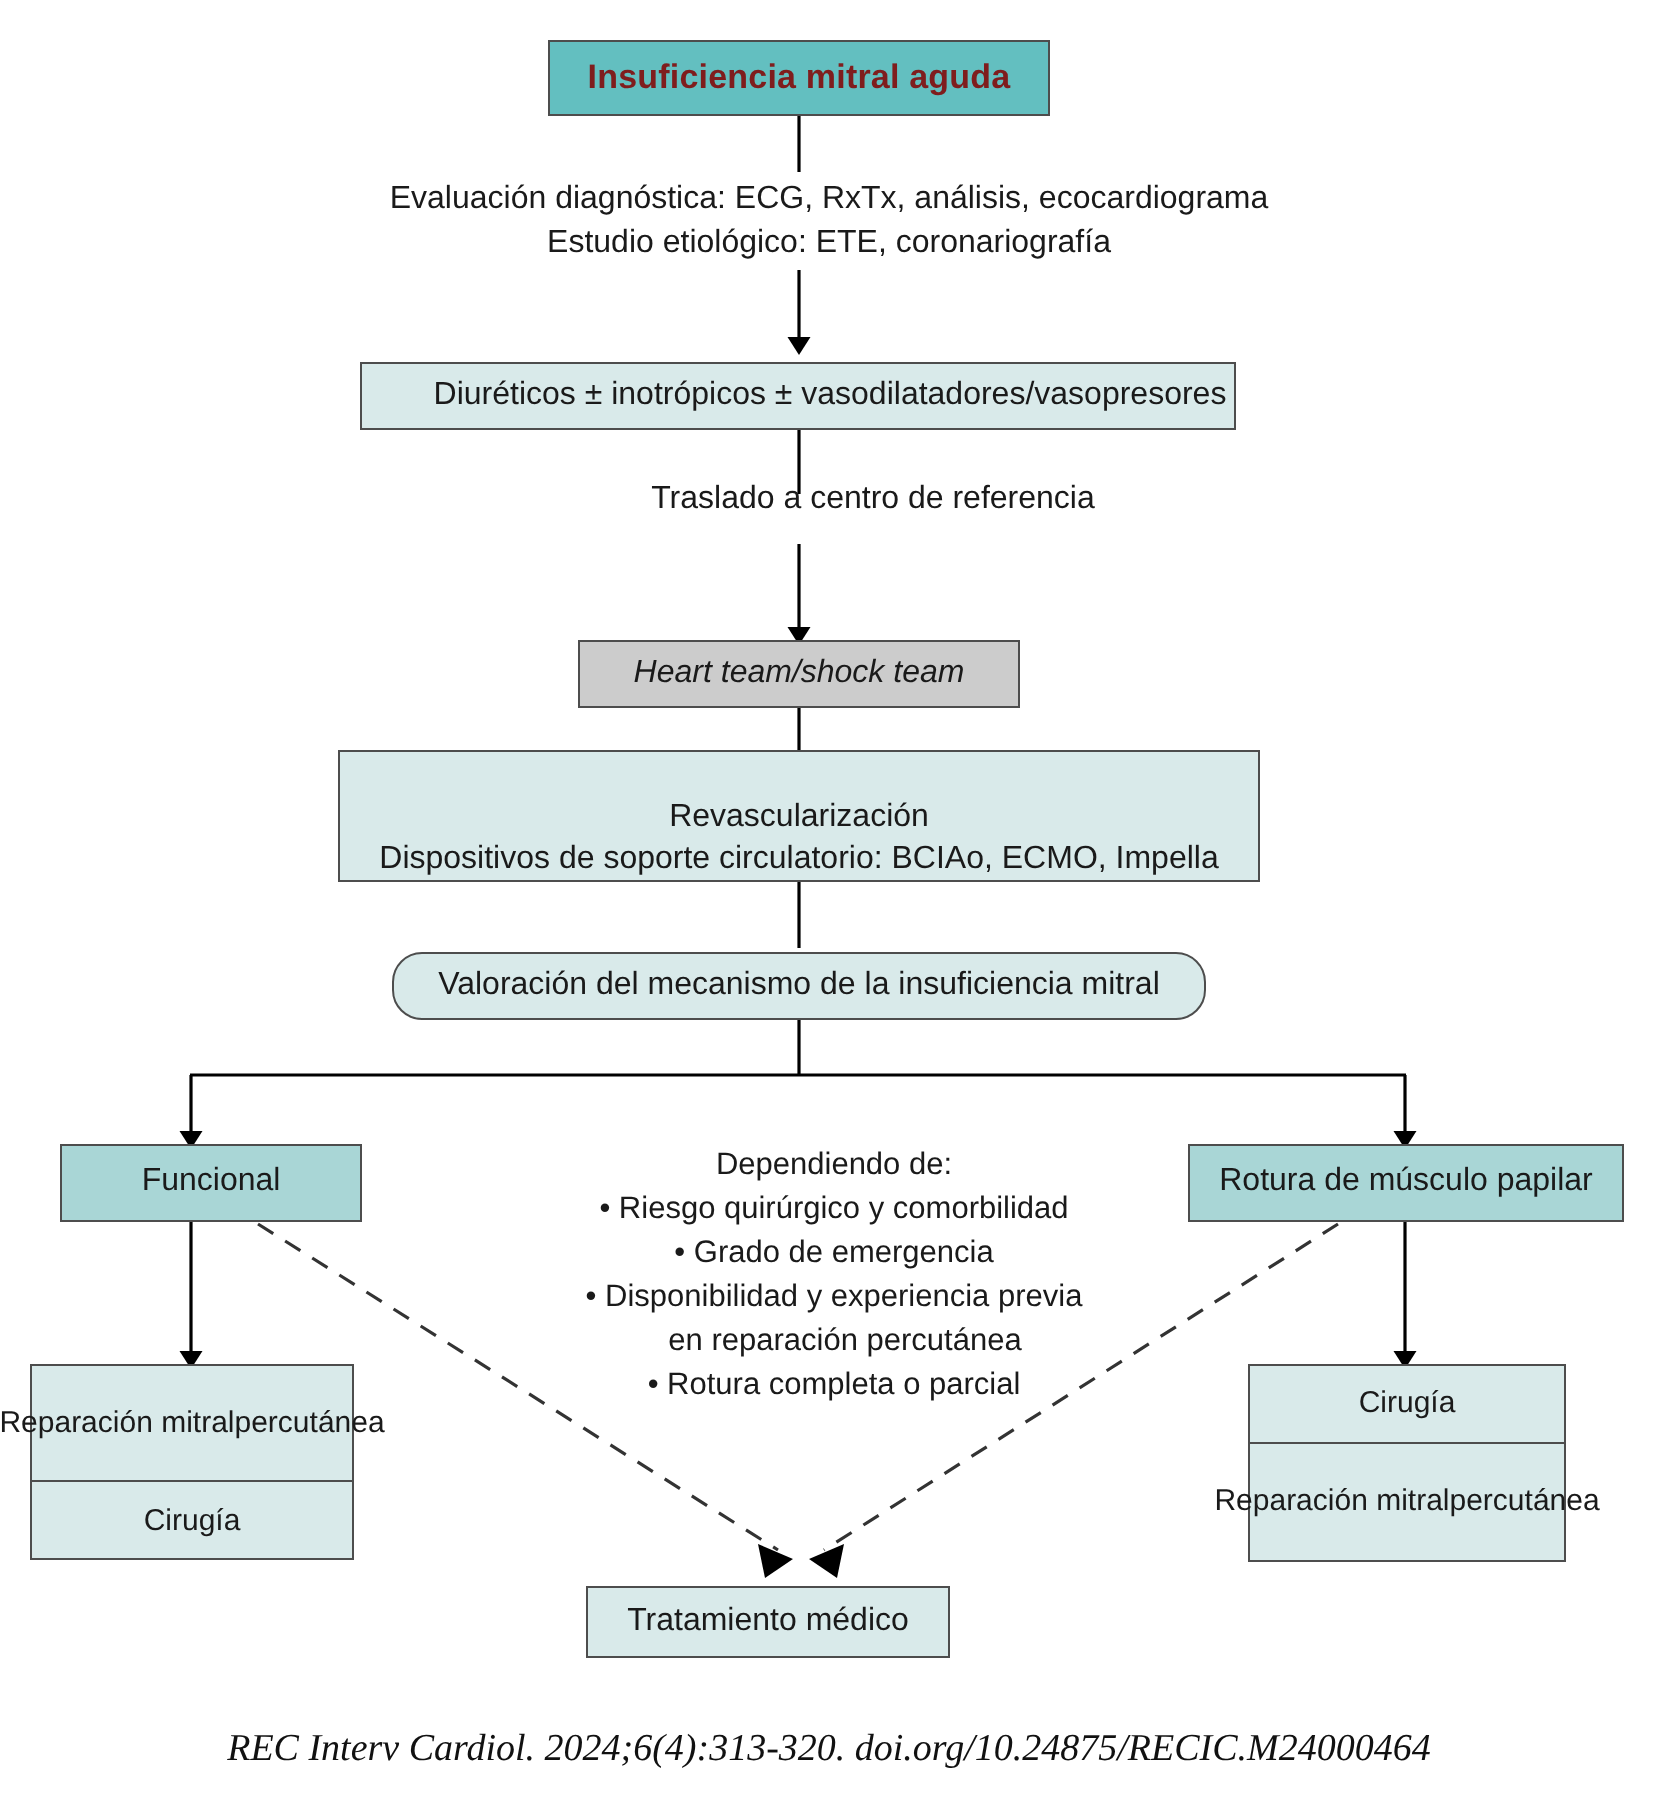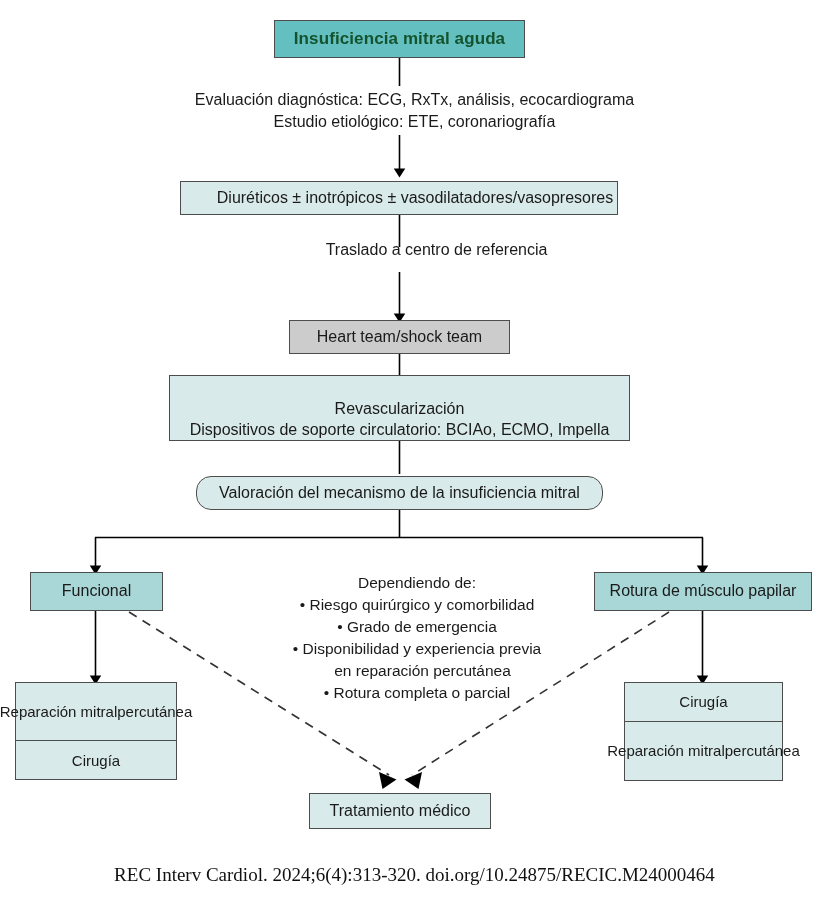--- a/index.html
+++ b/index.html
@@ -40,28 +40,28 @@
   .node .line {
     display: block;
     white-space: nowrap;
   }
   .fill-teal  { background: #63bfc0; }
   .fill-pale  { background: #d9eaea; }
   .fill-mid   { background: #a9d6d6; }
   .fill-gray  { background: #cccccc; }
 
   .title-node {
-    color: #14532d;
+    color: #7f1d1d;
     font-weight: bold;
     font-size: 17px;
     letter-spacing: 0.1px;
   }
   .std-node { font-size: 16px; }
   .small-node { font-size: 15px; }
-  .italic-node { font-size: 16px; }
+  .italic-node { font-style: italic; font-size: 16px; }
 
   .freetext {
     position: absolute;
     font-size: 16px;
     line-height: 1.35;
     text-align: center;
     white-space: nowrap;
     color: #1a1a1a;
   }
   .listbox {
@@ -84,20 +84,21 @@
     flex-direction: row;
   }
   .stack-cell + .stack-cell { border-top: 1px solid #4d4d4d; }
 
   .footer {
     position: absolute;
     left: 0;
     width: 829px;
     text-align: center;
     font-family: "Liberation Serif", serif;
+    font-style: italic;
     font-size: 19px;
     color: #111111;
     white-space: nowrap;
   }
 </style>
 </head>
 <body>
 
 <div id="canvas">
 
@@ -167,21 +168,21 @@
 
   <div class="node fill-pale std-node" style="left:169px; top:375px; width:461px; height:66px;justify-content:flex-end;">
     <span class="line">Revascularización</span>
     <span class="line">Dispositivos de soporte circulatorio: BCIAo, ECMO, Impella</span>
   </div>
 
   <div class="node fill-pale std-node" style="left:196px; top:476px; width:407px; height:34px;border-radius:15px;">
     <span class="line">Valoración del mecanismo de la insuficiencia mitral</span>
   </div>
 
-  <div class="node fill-mid std-node" style="left:30px; top:572px; width:133px; height:39px;">
+  <div class="node fill-mid std-node" style="left:30px; top:572px; width:151px; height:39px;">
     <span class="line">Funcional</span>
   </div>
 
   <div class="node fill-mid std-node" style="left:594px; top:572px; width:218px; height:39px;">
     <span class="line">Rotura de músculo papilar</span>
   </div>
 
   <div class="listbox" style="left:277px; top:572px; width:280px;text-align:center;">
     <div class="bullet-row">Dependiendo de:</div>
     <div class="bullet-row">• Riesgo quirúrgico y comorbilidad</div>
@@ -204,21 +205,21 @@
   <div class="node fill-pale small-node" style="left:624px; top:682px; width:159px; height:99px; padding:0; justify-content:flex-start;">
     <div class="stack-cell" style="height:38px;">
       <span class="line">Cirugía</span>
     </div>
     <div class="stack-cell" style="height:59px;">
       <span class="line">Reparación mitral</span>
       <span class="line">percutánea</span>
     </div>
   </div>
 
-  <div class="node fill-pale std-node" style="left:309px; top:793px; width:182px; height:36px;">
+  <div class="node fill-pale std-node" style="left:293px; top:793px; width:182px; height:36px;">
     <span class="line">Tratamiento médico</span>
   </div>
 
   <div class="footer" style="top:864px;">
     <span>REC Interv Cardiol. 2024;6(4):313-320. doi.org/10.24875/RECIC.M24000464</span>
   </div>
 
 </div>
 
 </body></html>

